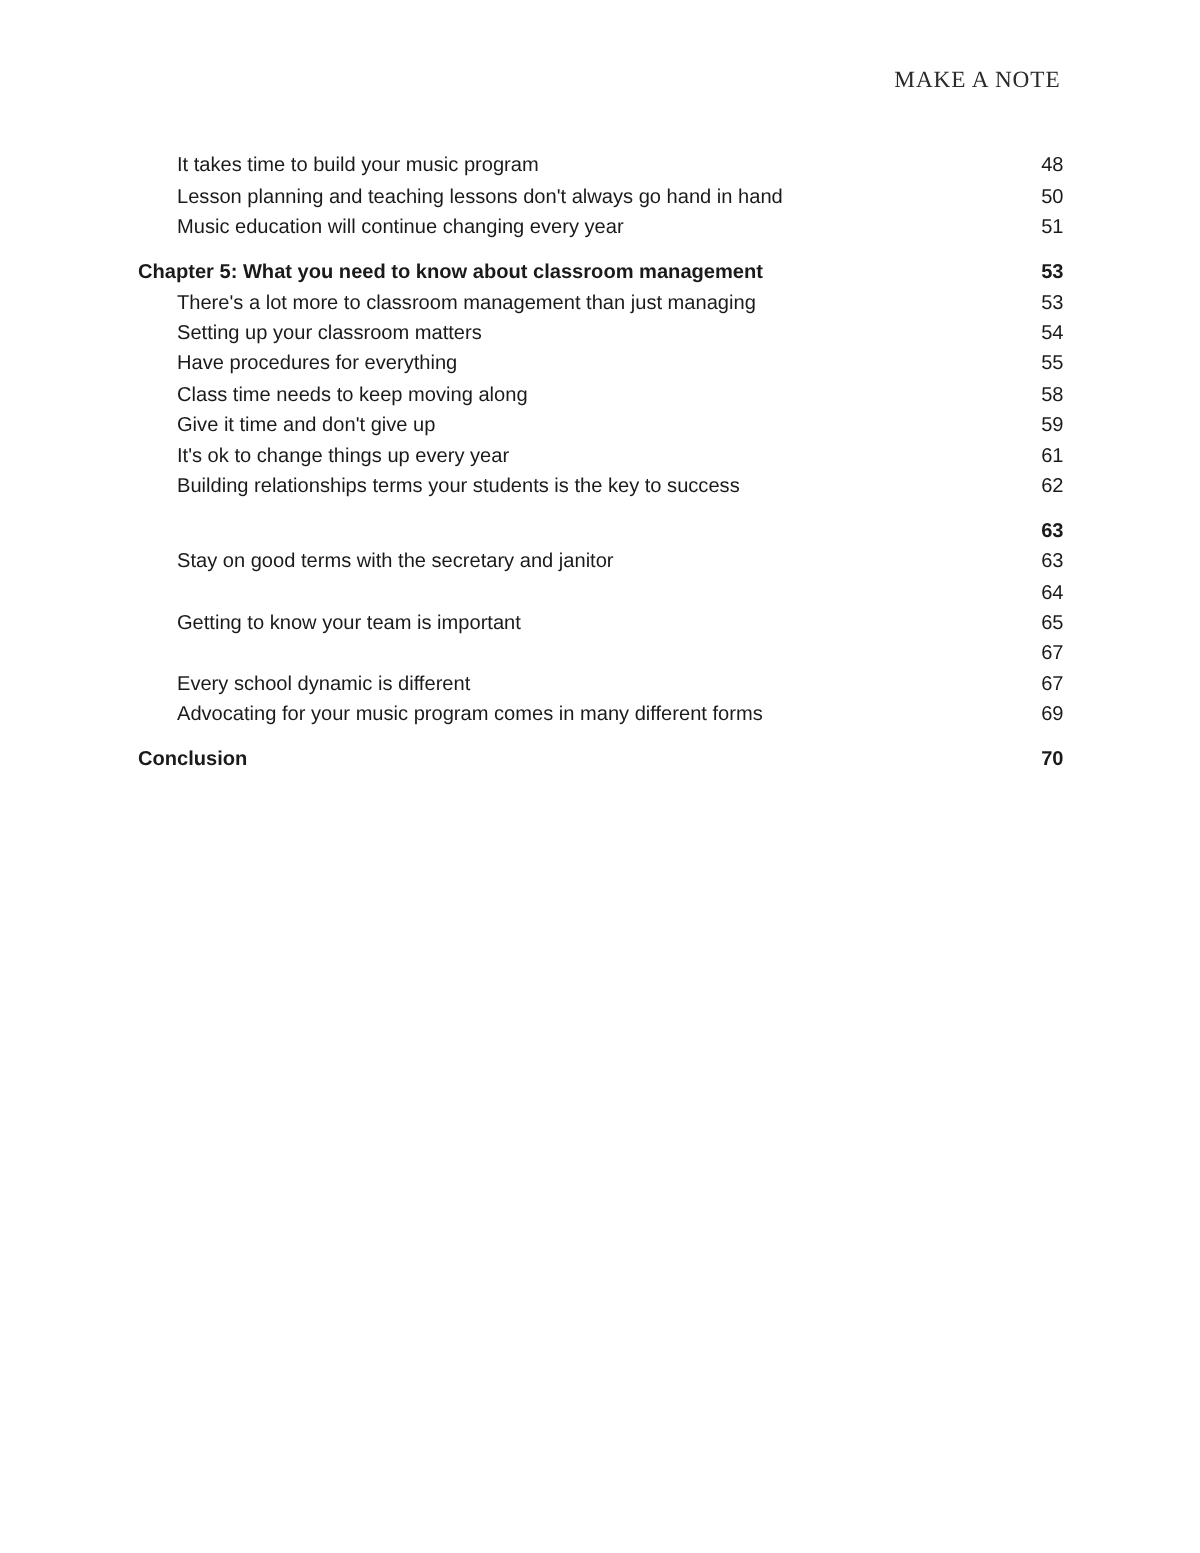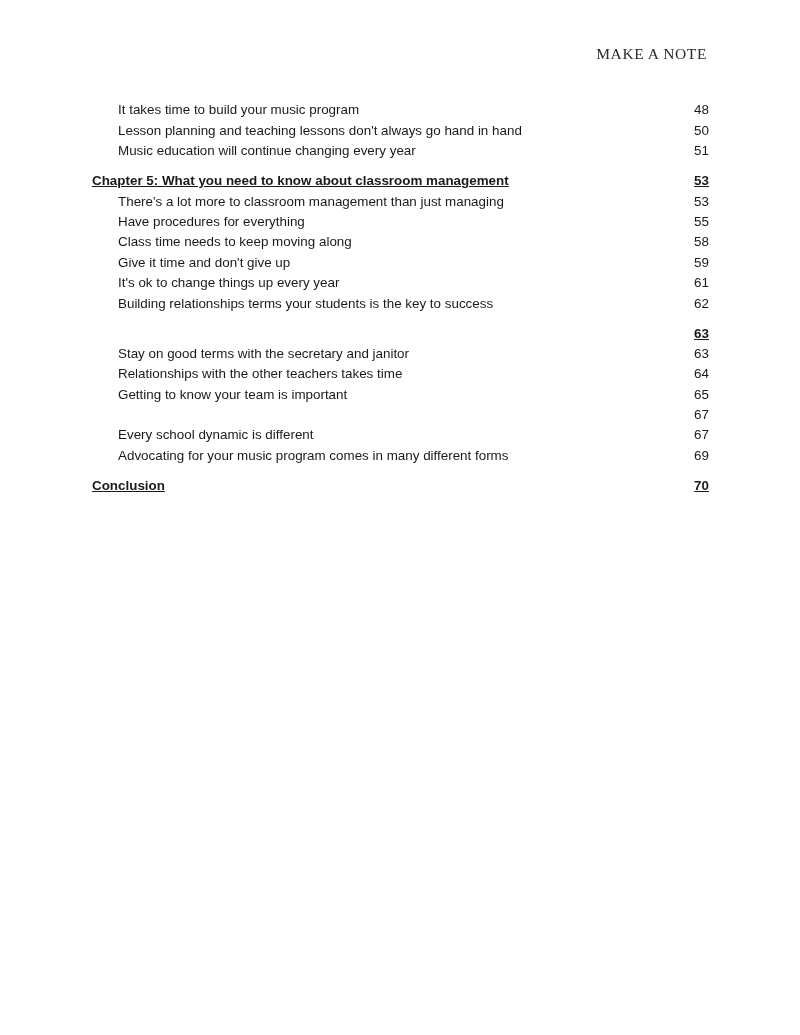--- a/index.html
+++ b/index.html
@@ -55,21 +55,20 @@
   }
   
   .toc-row.entry .title {
     padding-left: 26px;
   }
   
   .toc-row.chapter {
     font-weight: bold;
     margin-top: 8px;
     height: 22px;
-    text-decoration: underline;
   }
   .toc-row.chapter .title,
   .toc-row.chapter .pageno {
     font-weight: bold;
   }
 </style>
 </head>
 <body>
 
 <div class="page">
@@ -96,20 +95,25 @@
         <span class="title">Chapter 5: What you need to know about classroom management</span>
         <span class="filler"></span>
         <span class="pageno">53</span>
       </div>
       <div class="toc-row entry">
         <span class="title">There's a lot more to classroom management than just managing</span>
         <span class="filler"></span>
         <span class="pageno">53</span>
       </div>
       <div class="toc-row entry">
+        <span class="title">Setting up your classroom matters</span>
+        <span class="filler"></span>
+        <span class="pageno">54</span>
+      </div>
+      <div class="toc-row entry">
         <span class="title">Have procedures for everything</span>
         <span class="filler"></span>
         <span class="pageno">55</span>
       </div>
       <div class="toc-row entry">
         <span class="title">Class time needs to keep moving along</span>
         <span class="filler"></span>
         <span class="pageno">58</span>
       </div>
       <div class="toc-row entry">
@@ -130,21 +134,20 @@
       <div class="toc-row chapter">
         <span class="filler"></span>
         <span class="pageno">63</span>
       </div>
       <div class="toc-row entry">
         <span class="title">Stay on good terms with the secretary and janitor</span>
         <span class="filler"></span>
         <span class="pageno">63</span>
       </div>
       <div class="toc-row entry">
-        <span class="title">Relationships with the other teachers takes time</span>
         <span class="filler"></span>
         <span class="pageno">64</span>
       </div>
       <div class="toc-row entry">
         <span class="title">Getting to know your team is important</span>
         <span class="filler"></span>
         <span class="pageno">65</span>
       </div>
       <div class="toc-row entry">
         <span class="filler"></span>

